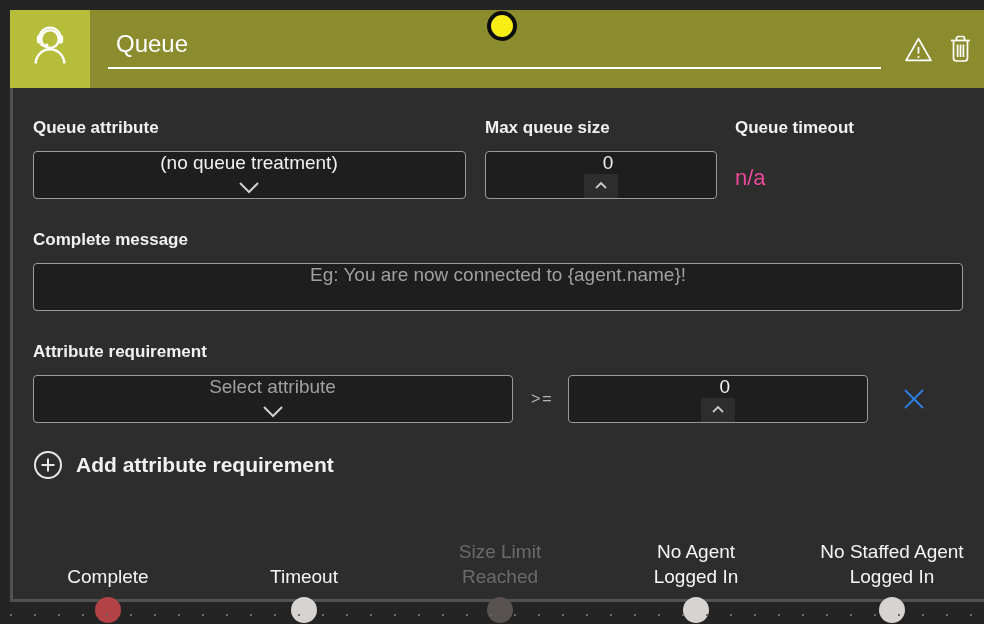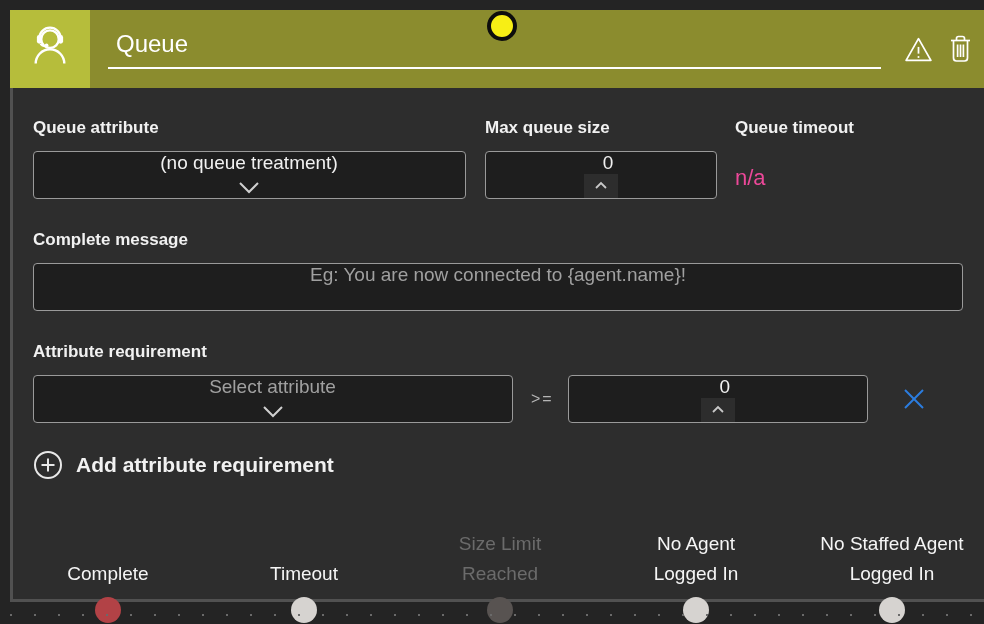--- a/index.html
+++ b/index.html
@@ -68,21 +68,21 @@
   .remove-x { align-self:center; display:flex; cursor:pointer; }
 
   .add-row { margin-top:27px; display:flex; align-items:center; cursor:pointer; }
   .add-icon { margin-right:13px; display:flex; }
   .add-label { font-size:21px; font-weight:700; color:#f1f1f1; }
 
   
   .output-labels { position:absolute; left:0; right:0; bottom:13px; display:flex; }
   .output-col {
     flex:1; display:flex; align-items:flex-end; justify-content:center;
-    text-align:center; font-size:19px; color:#f5f5f5; line-height:30px; white-space:pre-line;
+    text-align:center; font-size:19px; color:#f5f5f5; line-height:25px; white-space:pre-line;
   }
   .output-col.dim { color:#6b6b6b; }
   .port-dots { position:absolute; left:0; right:0; bottom:-21px; display:flex; }
   .dot-cell { flex:1; display:flex; justify-content:center; }
   .port-dot { width:26px; height:26px; border-radius:50%; cursor:pointer; }
 
   
   .ticks {
     position:absolute; left:10px; right:0; top:614px; height:2px;
     background:repeating-linear-gradient(to right, #6a6a6a 0 2px, transparent 2px 24px);

